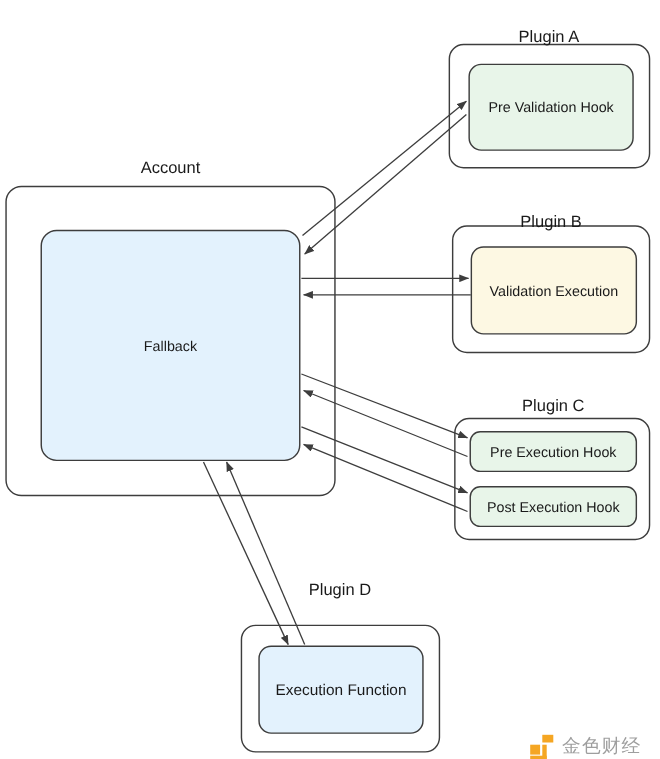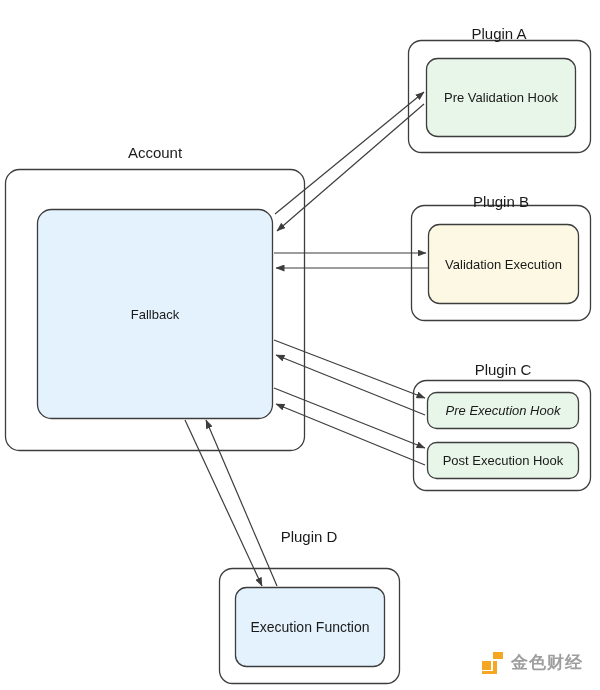--- a/index.html
+++ b/index.html
@@ -122,27 +122,27 @@
   <div class="group-title" style="left:443px; top:341px; width:120px;">Plugin C</div>
 
   <div class="group-title" style="left:249px; top:508px; width:120px;">Plugin D</div>
 
   <div class="node-label" style="left:37px; top:209px; width:236px; height:210px; font-size:13px;text-align:center;">Fallback</div>
 
   <div class="node-label" style="left:426px; top:58px; width:150px; height:79px; font-size:13px;">Pre Validation Hook</div>
 
   <div class="node-label" style="left:428px; top:224px; width:151px; height:80px; font-size:13px;">Validation Execution</div>
 
-  <div class="node-label" style="left:427px; top:392px; width:152px; height:37px; font-size:13px;font-style:italic;">Pre Execution Hook</div>
+  <div class="node-label" style="left:427px; top:392px; width:152px; height:37px; font-size:13px;">Pre Execution Hook</div>
 
   <div class="node-label" style="left:427px; top:442px; width:152px; height:37px; font-size:13px;text-align:center;">Post Execution Hook</div>
 
   <div class="node-label" style="left:235px; top:587px; width:150px; height:80px; font-size:14px;">Execution Function</div>
 
-  <div class="watermark" style="left:482px; top:651px;font-weight:bold;">
+  <div class="watermark" style="left:482px; top:667px;">
     <span class="wm-logo">
       <span class="wm-sq" style="left:0px;  top:9px;  width:9px;  height:9px;"></span>
       <span class="wm-sq" style="left:11px; top:0px;  width:10px; height:7px;"></span>
       <span class="wm-sq" style="left:11px; top:9px;  width:4px;  height:13px;"></span>
       <span class="wm-sq" style="left:0px;  top:19px; width:15px; height:3px;"></span>
     </span>
     <span class="wm-text">金色财经</span>
   </div>
 
 </div>

